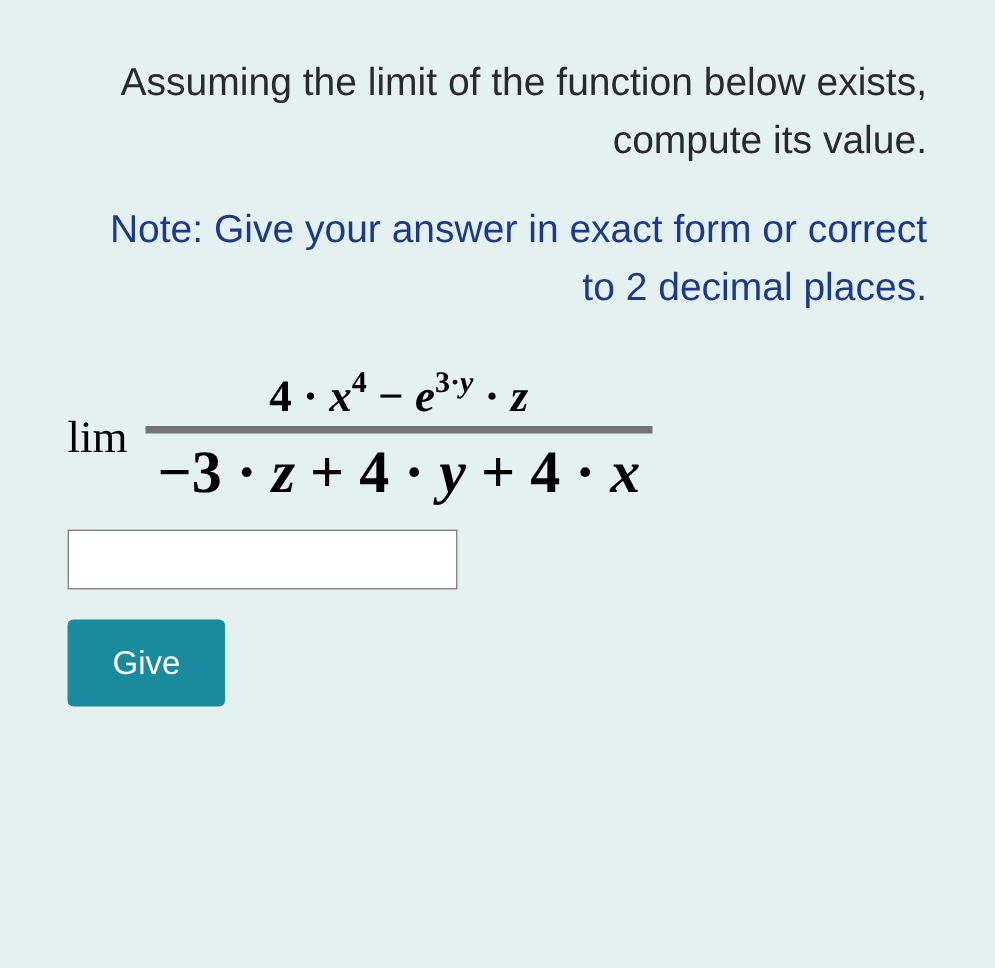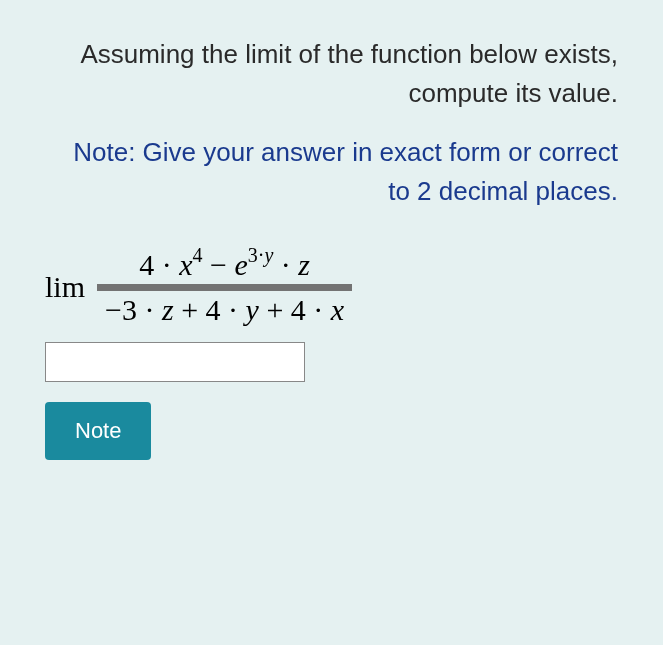--- a/index.html
+++ b/index.html
@@ -49,29 +49,30 @@
     }
     .limit-sub {
       font-size: 21px;
       margin-top: -2px;
     }
     .fraction {
       display: inline-flex;
       flex-direction: column;
       align-items: center;
       vertical-align: middle;
+      font-weight: bold;
     }
     .numerator {
       padding: 0 8px 2px 8px;
       font-size: 30px;
     }
     .denominator {
       padding: 2px 8px 0 8px;
-      font-size: 30px;
-      border-top: 7px solid #737373;
+      font-size: 40px;
+      border-top: 5px solid #737373;
     }
     .sup {
       font-size: 20px;
       vertical-align: super;
       position: relative;
       top: -2px;
     }
     .italic {
       font-style: italic;
     }
@@ -113,16 +114,16 @@
       <span>4 · </span><span class="italic">x</span><span class="sup">4</span><span> − </span><span class="italic">e</span><span class="sup"><span>3·</span><span class="italic">y</span></span><span> · </span><span class="italic">z</span>
     </div>
     <div class="denominator">
       <span>−3 · </span><span class="italic">z</span><span> + 4 · </span><span class="italic">y</span><span> + 4 · </span><span class="italic">x</span>
     </div>
   </div>
 </div>
 
 <input type="text" class="answer-input" value="" style="">
 
-<button class="check-button">Note</button>
+<button class="check-button">Give</button>
 
 
 
 
 </body></html>

